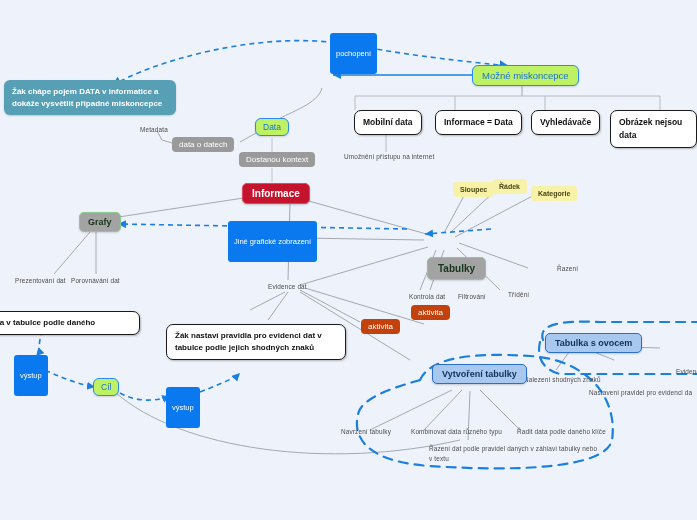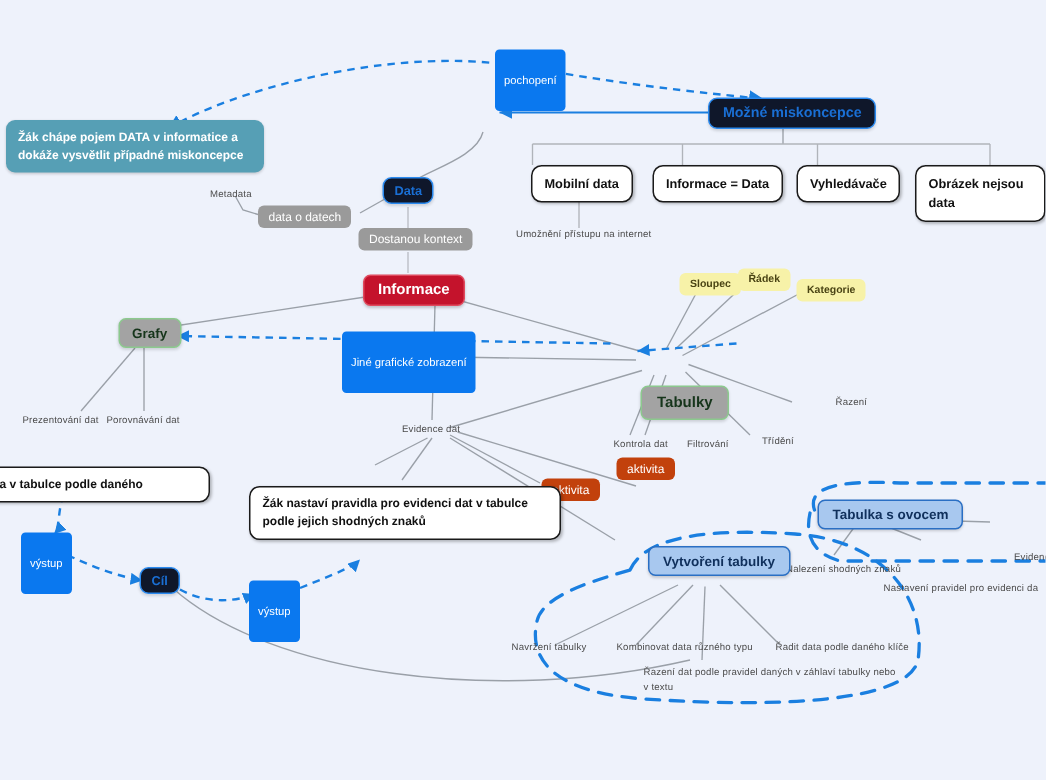--- a/index.html
+++ b/index.html
@@ -18,22 +18,22 @@
 
   
   .n-root{
     background:#0a72e8;color:#ffffff;border:2px solid #2a8af0;border-radius:7px;
     font-weight:bold;font-size:11.5px;letter-spacing:.6px;
     padding:7px 12px;text-align:center;
     box-shadow:0 1px 2px rgba(0,0,0,.18);
   }
   
   .n-blueout{
-    background:#0f172a;color:#1a6fd4;border:1.6px solid #2a8af0;border-radius:6px;
-    font-weight:bold;font-size:9.5px;padding:4px 9px;text-align:center;
+    background:#bef264;color:#1a6fd4;border:1.6px solid #2a8af0;border-radius:6px;
+    font-weight:normal;font-size:9.5px;padding:4px 9px;text-align:center;
     box-shadow:0 1px 2px rgba(0,0,0,.14);
   }
   .n-blueout.sm{font-size:8.5px;padding:3px 7px;}
   
   .n-chip{
     background:#0a78ef;color:#fff;border-radius:3px;
     font-size:7.5px;padding:16px 6px;text-align:center;font-weight:normal;
   }
   
   .n-red{
@@ -217,21 +217,21 @@
   <div class="node n-text" style="left:508px;top:291px;">Třídění</div>
   <div class="node n-text" style="left:409px;top:293px;">Kontrola dat</div>
   <div class="node n-text" style="left:458px;top:293px;">Filtrování</div>
 
   <div class="node n-grey lite" style="left:411px;top:305px;">aktivita</div>
   <div class="node n-grey lite" style="left:361px;top:319px;">aktivita</div>
 
   <div class="node n-text" style="left:268px;top:283px;">Evidence dat</div>
 
   <div class="node n-outline" style="left:-28px;top:311px;width:168px;">e data v tabulce podle daného</div>
-  <div class="node n-outline" style="left:166px;top:324px;width:208px;">Žák nastaví pravidla pro evidenci dat v tabulce podle jejich shodných znaků</div>
+  <div class="node n-outline" style="left:166px;top:324px;width:180px;">Žák nastaví pravidla pro evidenci dat v tabulce podle jejich shodných znaků</div>
 
   <div class="node n-chip" style="left:14px;top:355px;">výstup</div>
   <div class="node n-chip" style="left:166px;top:387px;">výstup</div>
   <div class="node n-blueout sm" style="left:93px;top:378px;">Cíl</div>
 
   <div class="node n-lightblue" style="left:545px;top:333px;">Tabulka s ovocem</div>
   <div class="node n-text" style="left:524px;top:376px;">Nalezení shodných znaků</div>
   <div class="node n-text" style="left:589px;top:389px;">Nastavení pravidel pro evidenci da</div>
   <div class="node n-text" style="left:676px;top:368px;">Evidenc</div>
 

